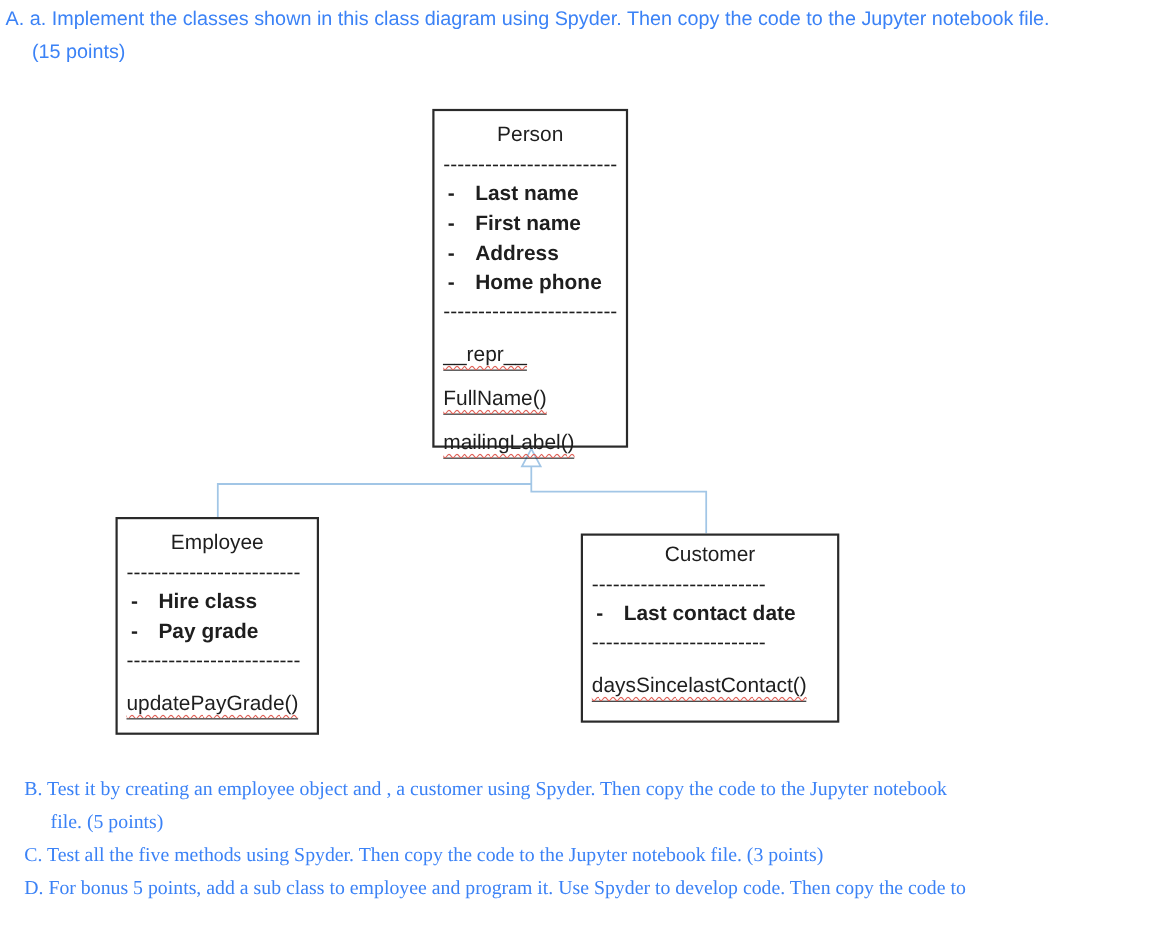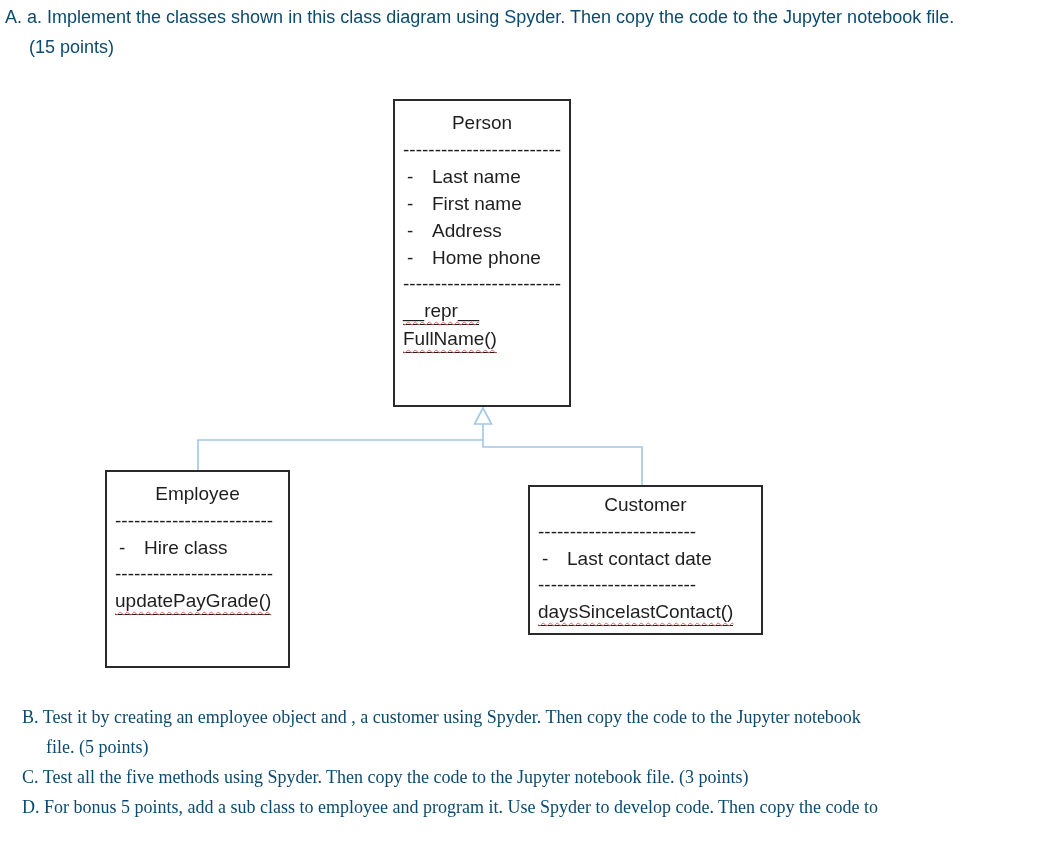--- a/index.html
+++ b/index.html
@@ -8,21 +8,21 @@
     width: 1045px; height: 856px;
     background: #ffffff;
     font-family: "Liberation Sans", sans-serif;
     position: relative;
     overflow: hidden;
   }
 
   
   .para {
     position: absolute;
-    color: #0c4a6e;
+    color: #3b82f6;
     font-size: 18px;
     line-height: 30px;
   }
   .para .line { white-space: nowrap; }
   .para .cont { padding-left: 24px; }
 
   
   .connectors {
     position: absolute;
     left: 0; top: 0;
@@ -38,23 +38,23 @@
     font-size: 19px;
   }
   .class-title { text-align: center; line-height: 28px; }
   .divider {
     line-height: 26px;
     padding-left: 8px;
     white-space: nowrap;
     overflow: hidden;
     color: #1e1e1e;
   }
-  .attr { line-height: 27px; padding-left: 12px; white-space: nowrap; }
+  .attr { line-height: 27px; padding-left: 12px; white-space: nowrap; font-weight: bold; }
   .attr .dash { display: inline-block; width: 25px; }
-  .method { line-height: 27px; padding-left: 8px; white-space: nowrap; }
+  .method { line-height: 27px; padding-left: 8px; white-space: nowrap; margin-top: 12px; }
   .method .u {
     display: inline-block;
     border-bottom: 1.5px solid #1e1e1e;
     padding-bottom: 0px;
   }
   .method .sq {
     text-decoration: underline;
     text-decoration-style: wavy;
     text-decoration-color: #e06158;
     text-decoration-thickness: 1px;
@@ -90,35 +90,41 @@
   <div class="attr">
     <span class="dash">-</span><span>Home phone</span>
   </div>
   <div class="divider">-------------------------</div>
   <div class="method">
     <span class="u"><span class="sq">__repr__</span></span>
   </div>
   <div class="method">
     <span class="u"><span class="sq">FullName()</span></span>
   </div>
+  <div class="method">
+    <span class="u"><span class="sq">mailingLabel()</span></span>
+  </div>
 </div>
 
 <div class="class-box" style="left:105px; top:470px; width:185px; height:198px; padding-top:8px;">
   <div class="class-title">Employee</div>
   <div class="divider">-------------------------</div>
   <div class="attr">
     <span class="dash">-</span><span>Hire class</span>
   </div>
+  <div class="attr">
+    <span class="dash">-</span><span>Pay grade</span>
+  </div>
   <div class="divider">-------------------------</div>
   <div class="method">
     <span class="u"><span class="sq">updatePayGrade()</span></span>
   </div>
 </div>
 
-<div class="class-box" style="left:528px; top:485px; width:235px; height:150px; padding-top:4px;">
+<div class="class-box" style="left:528px; top:485px; width:235px; height:172px; padding-top:4px;">
   <div class="class-title">Customer</div>
   <div class="divider">-------------------------</div>
   <div class="attr">
     <span class="dash">-</span><span>Last contact date</span>
   </div>
   <div class="divider">-------------------------</div>
   <div class="method">
     <span class="u"><span class="sq">daysSincelastContact()</span></span>
   </div>
 </div>

